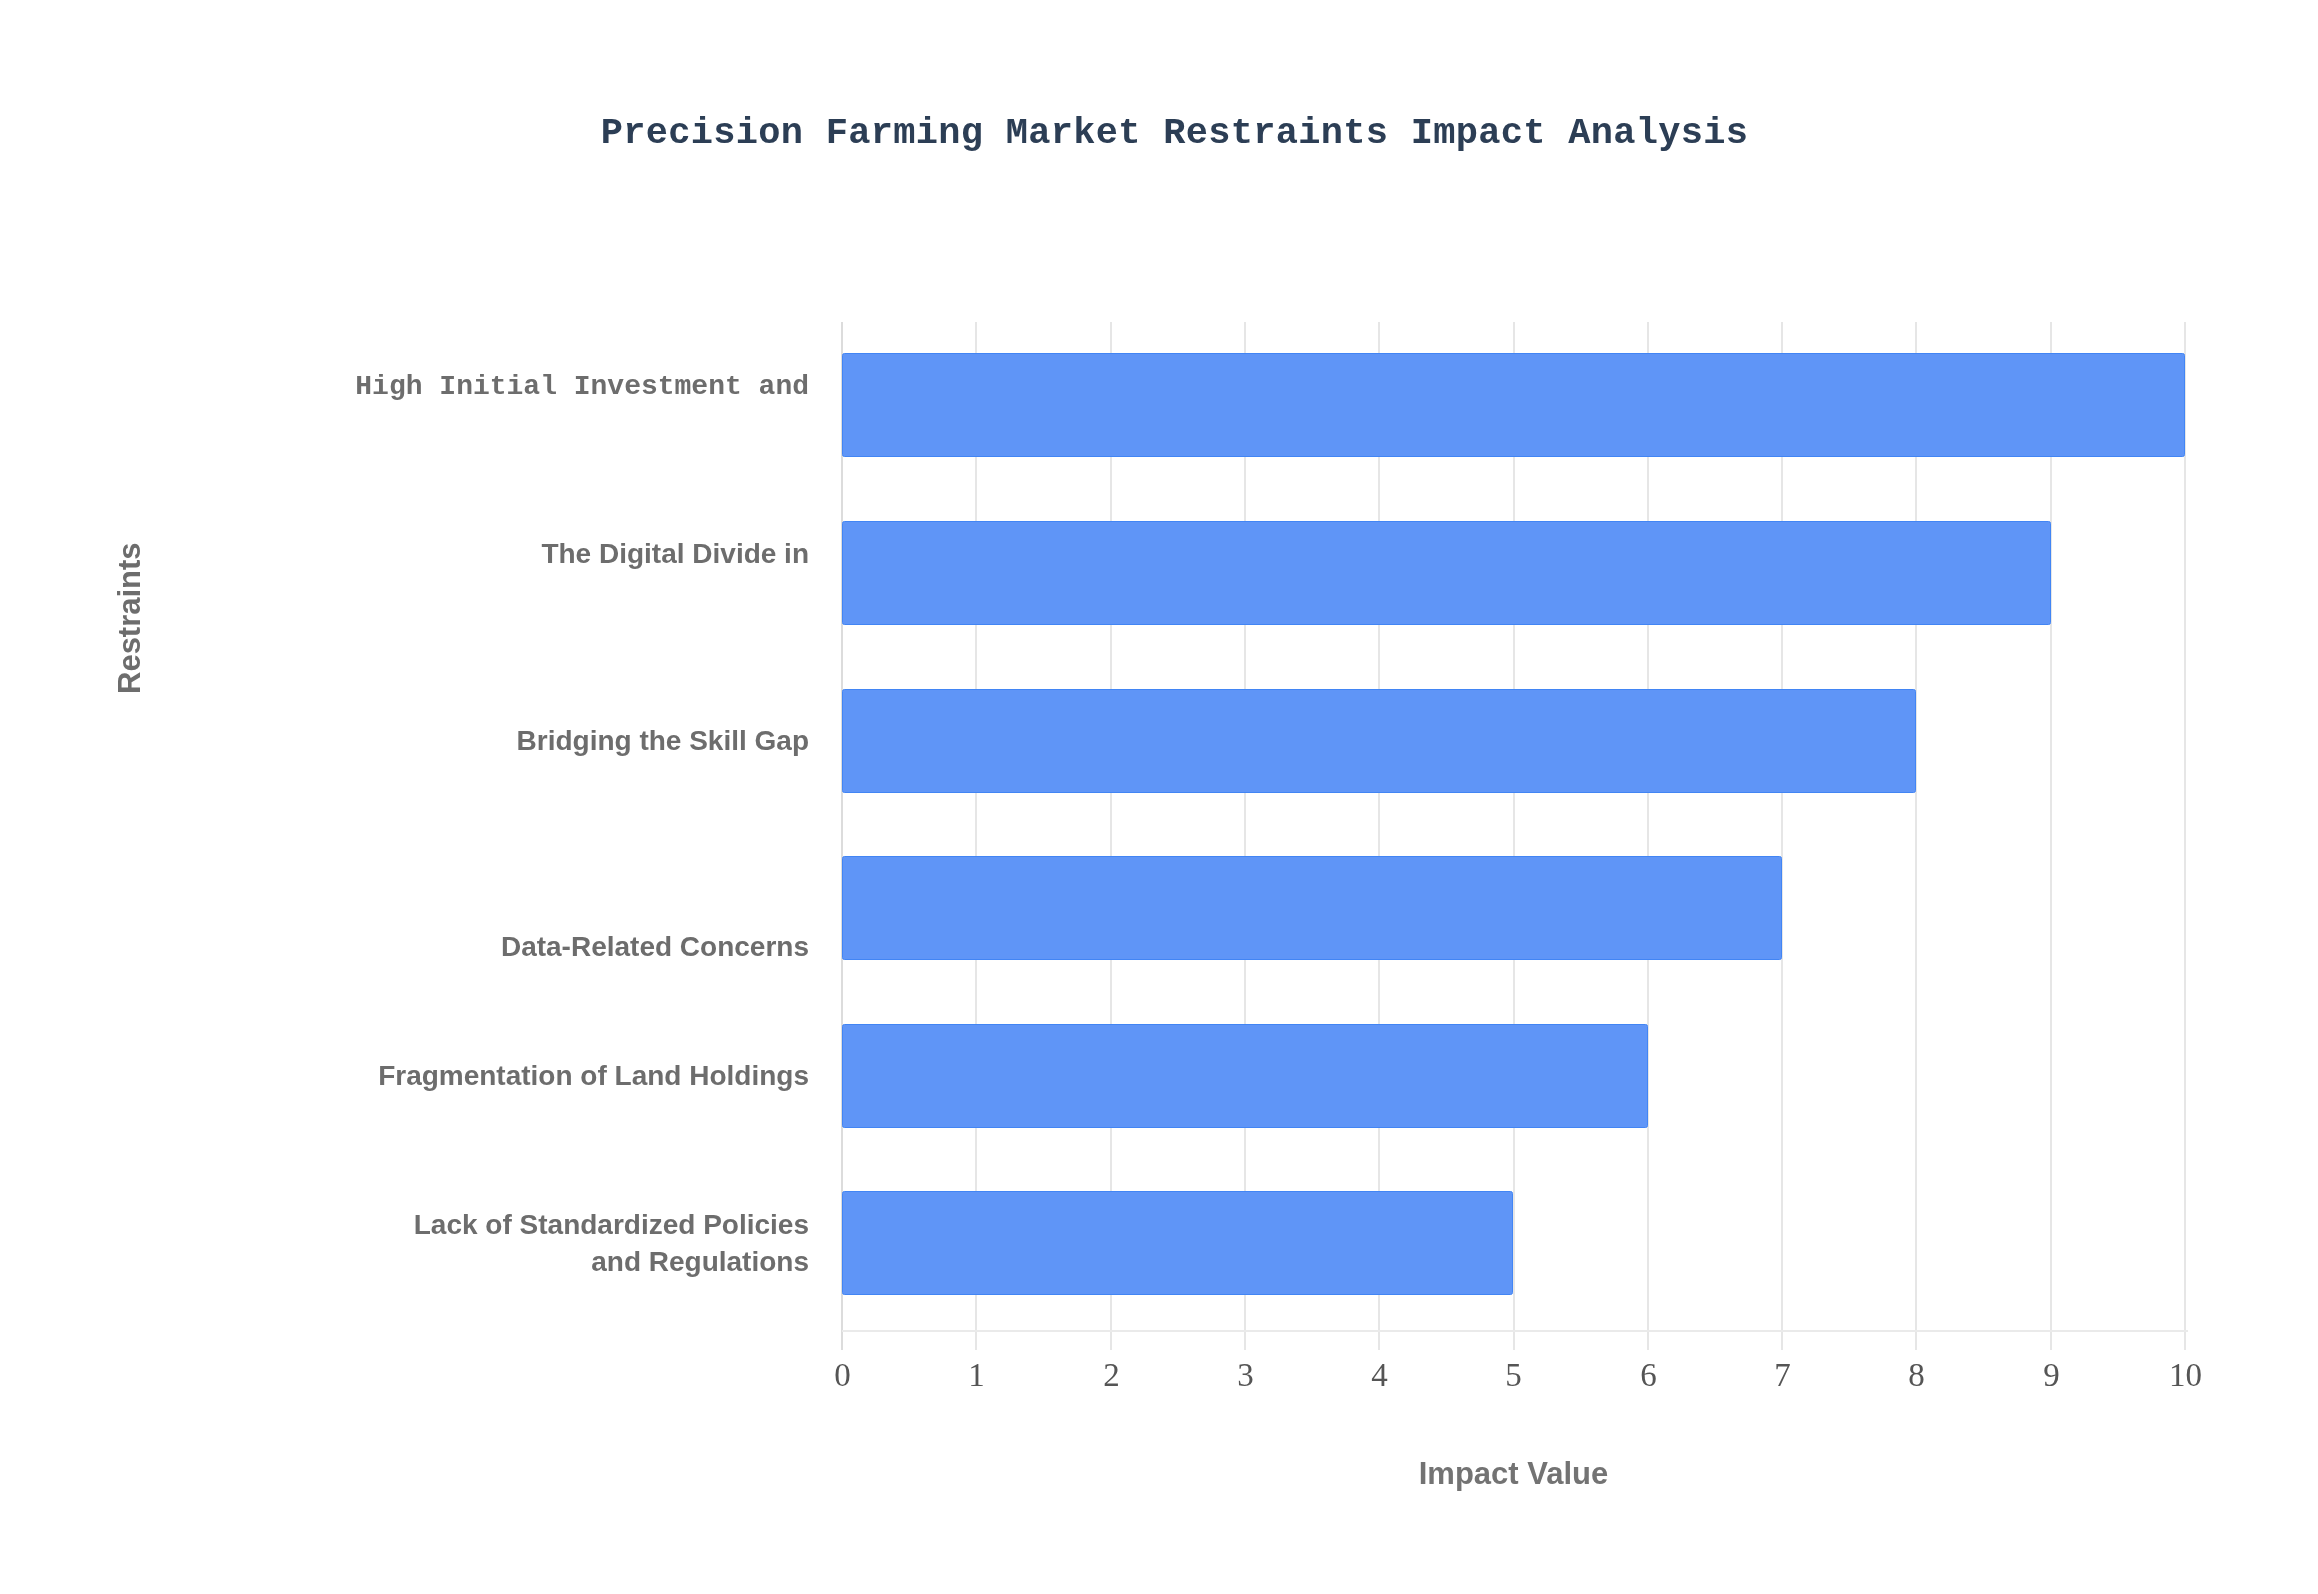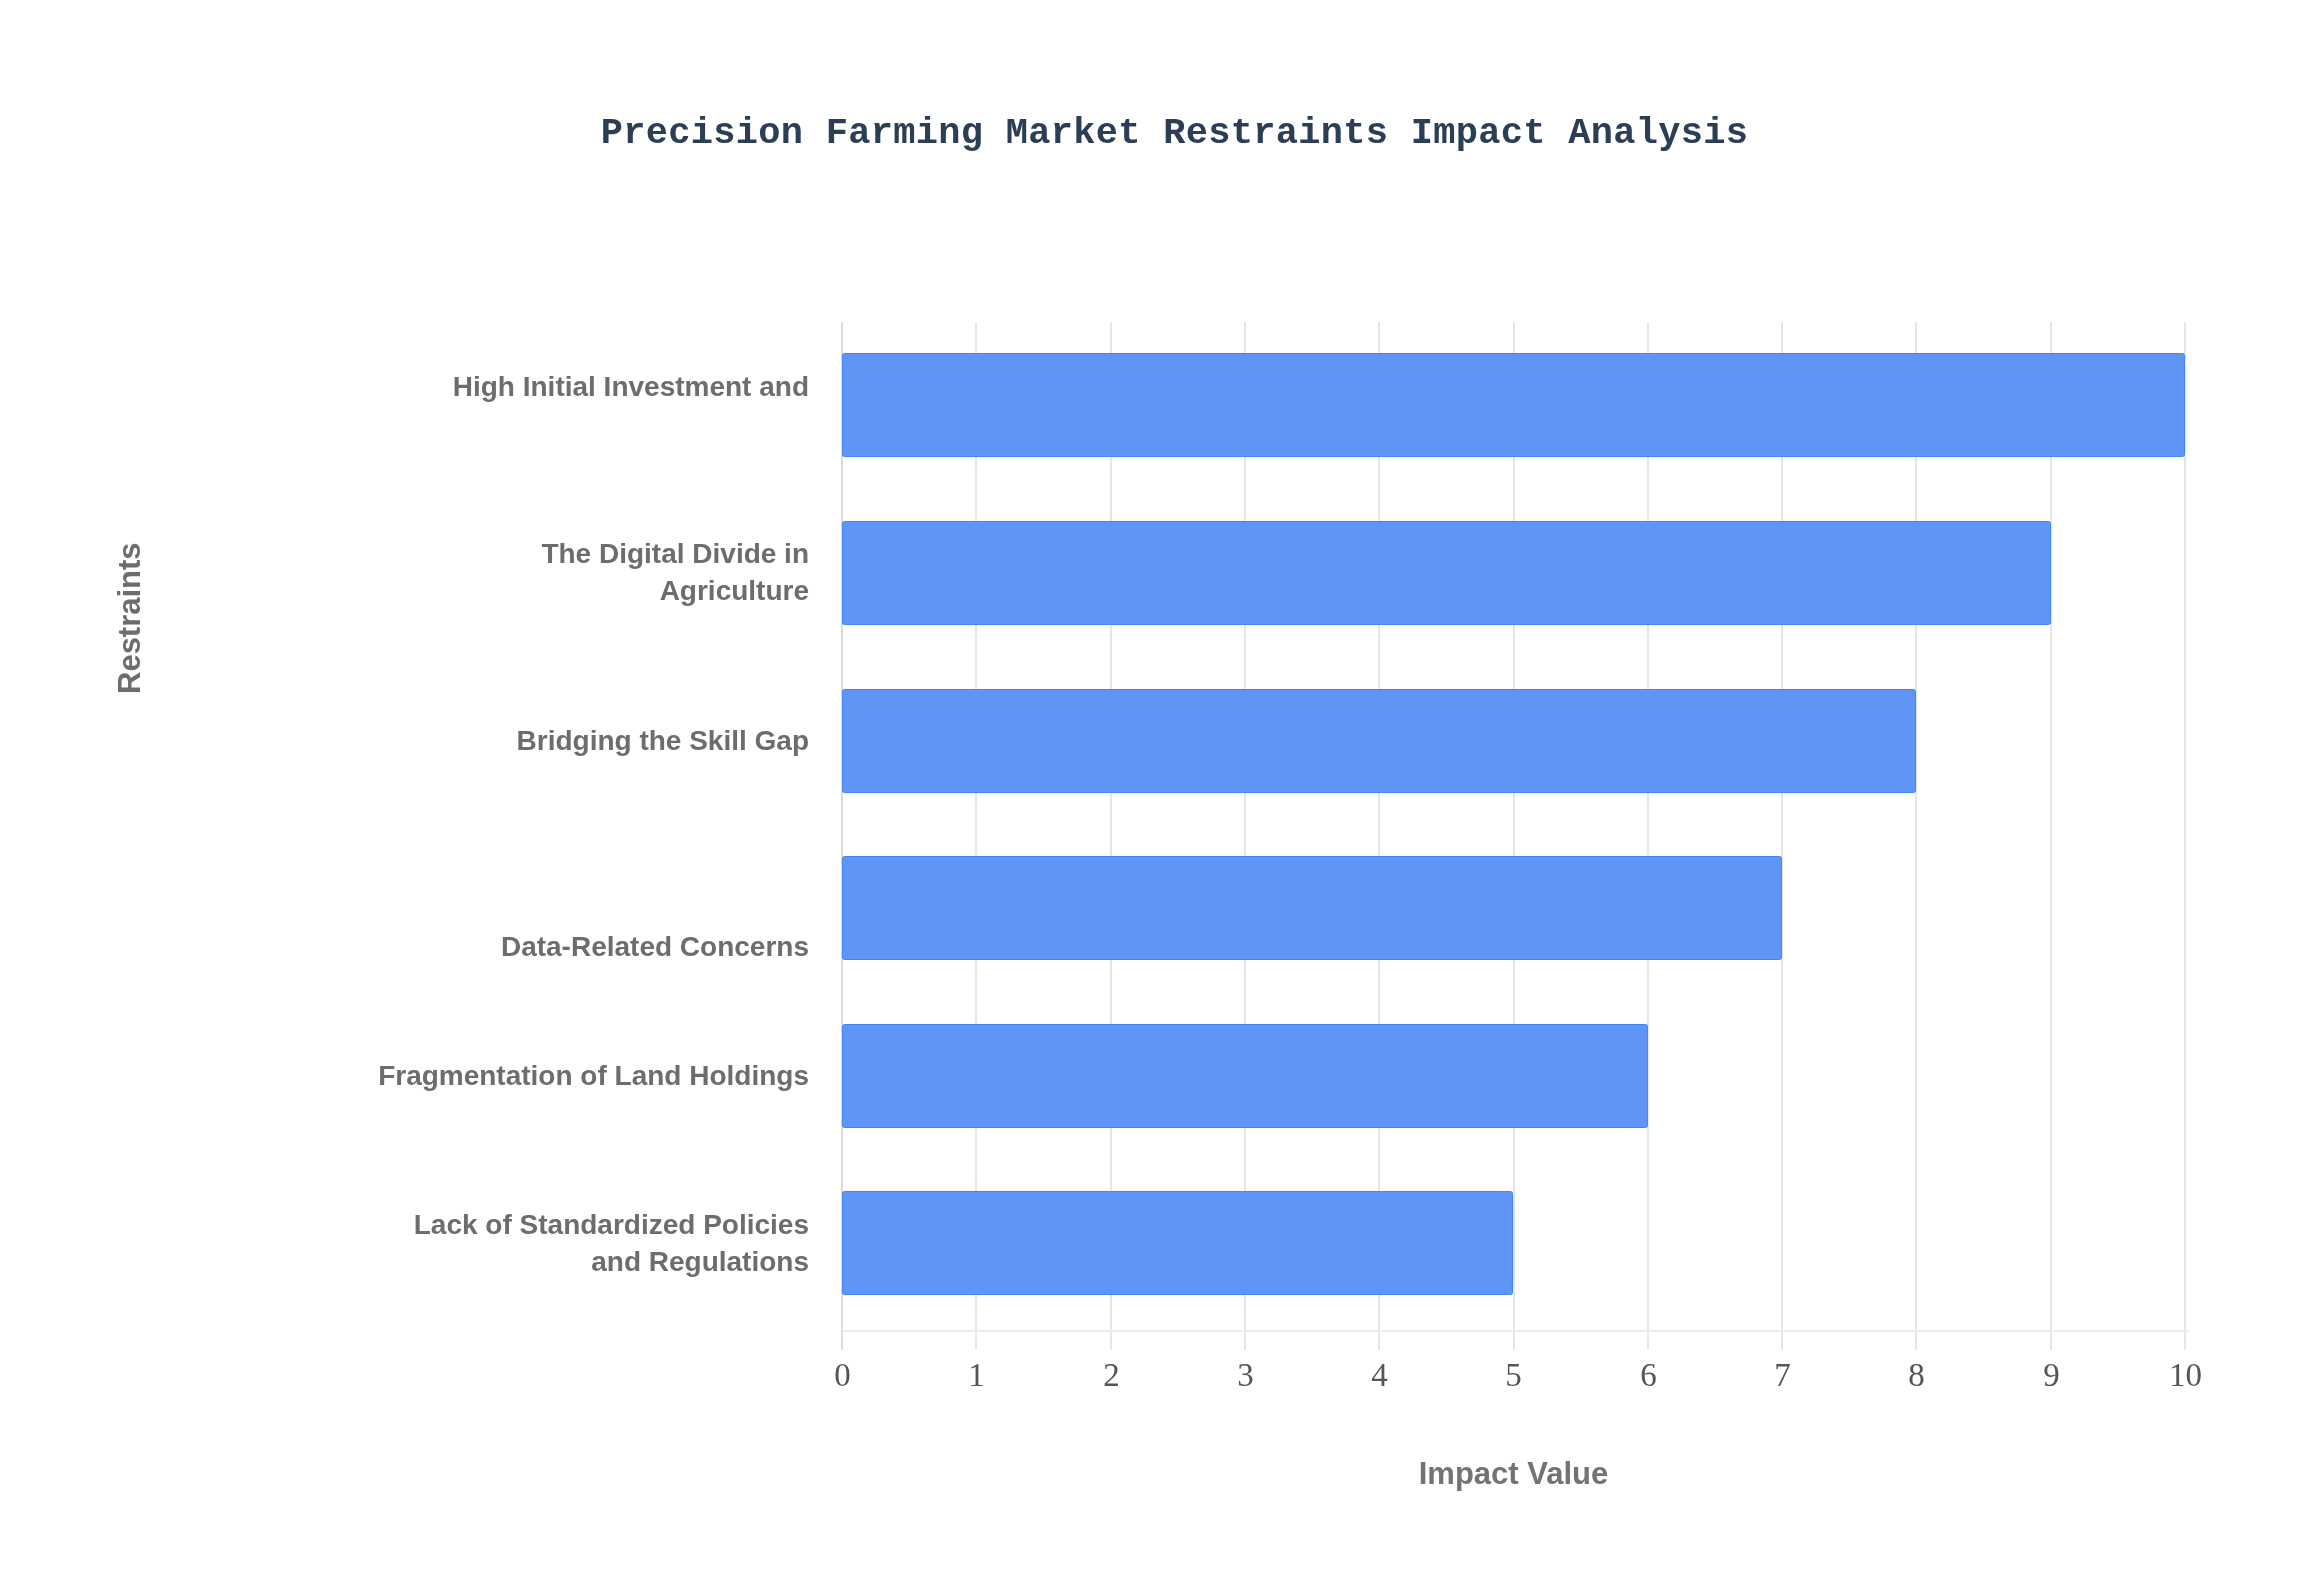--- a/index.html
+++ b/index.html
@@ -174,26 +174,25 @@
         </div>
         <div class="bar-row" style="top: 869px;">
           <div class="bar" title="Lack of Standardized Policies and Regulations: 5" style="width: 671px; background: rgb(95, 149, 247); border-color: rgb(66, 133, 244);"></div>
         </div>
       </div>
   </div>
 
   <div class="baseline"></div>
 
   <div id="cat-labels">
-      <div class="cat-label" style="top: 368px;">
+      <div class="cat-label" style="top: 368px; font-family: Liberation Mono, monospace;">
         <div>High Initial Investment and</div>
       </div>
       <div class="cat-label" style="top: 535px;">
         <div>The Digital Divide in</div>
-        <div>Agriculture</div>
       </div>
       <div class="cat-label" style="top: 722px;">
         <div>Bridging the Skill Gap</div>
       </div>
       <div class="cat-label" style="top: 889px; margin-top: 39px;">
         <div>Data-Related Concerns</div>
       </div>
       <div class="cat-label" style="top: 1057px;">
         <div>Fragmentation of Land Holdings</div>
       </div>

